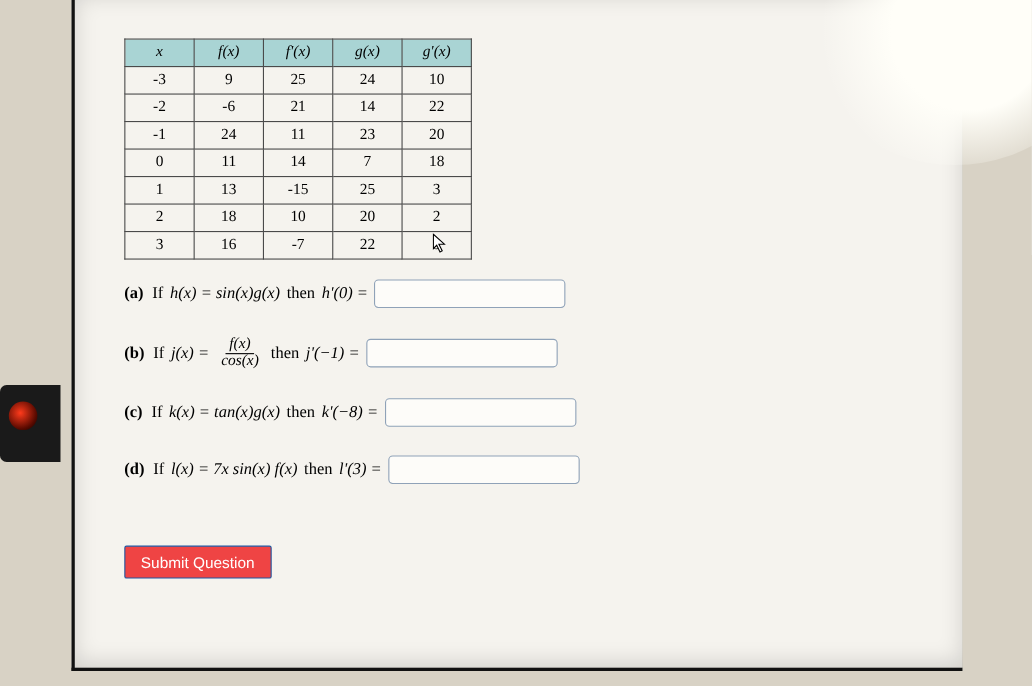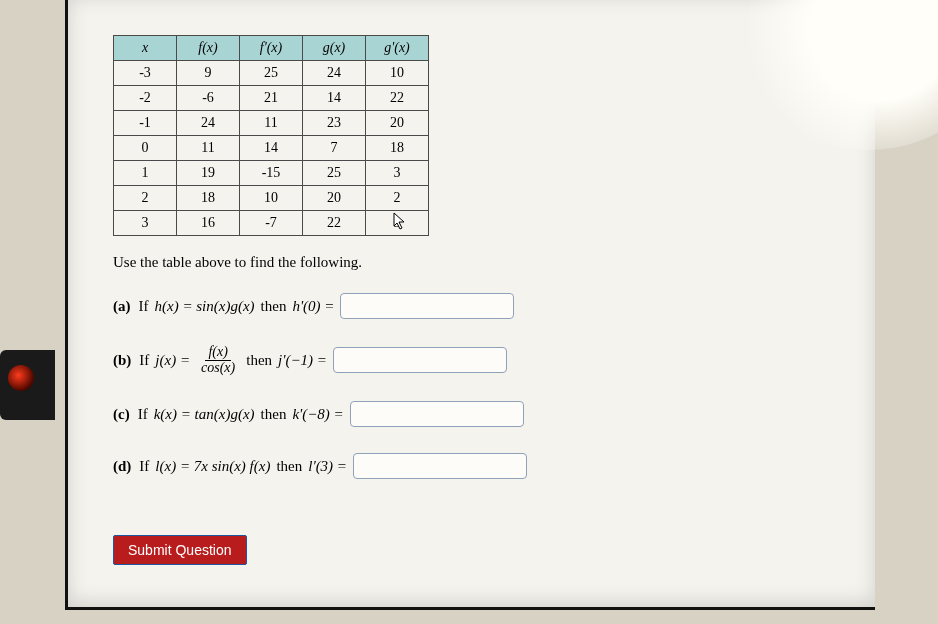--- a/index.html
+++ b/index.html
@@ -104,21 +104,21 @@
     width: 160px;
     height: 24px;
     border: 1px solid #8fa2b8;
     border-radius: 4px;
     background: #fdfcf9;
     font-size: 14px;
     padding: 0 6px;
   }
   .submit-btn {
     margin-top: 30px;
-    background: #b91c1c;
+    background: #ef4444;
     color: #fff;
     border: 1px solid #1e56a0;
     padding: 6px 14px;
     font-size: 14px;
     cursor: pointer;
     border-radius: 2px;
   }
   .cursor {
     position: absolute;
     left: 325px;
@@ -167,21 +167,21 @@
     </tr>
     <tr>
       <td>0</td>
       <td>11</td>
       <td>14</td>
       <td>7</td>
       <td>18</td>
     </tr>
     <tr>
       <td>1</td>
-      <td>19</td>
+      <td>13</td>
       <td>-15</td>
       <td>25</td>
       <td>3</td>
     </tr>
     <tr>
       <td>2</td>
       <td>18</td>
       <td>10</td>
       <td>20</td>
       <td>2</td>
@@ -189,21 +189,20 @@
     <tr>
       <td>3</td>
       <td>16</td>
       <td>-7</td>
       <td>22</td>
       <td>3</td>
     </tr>
   </tbody>
     </table>
 
-  <div class="instruction">Use the table above to find the following.</div>
 
   <div class="question">
     <span class="label">(a)</span>
     <span>If </span>
     <span class="math">h(x) = sin(x)g(x)</span>
     <span> then </span>
     <span class="math">h'(0) =</span>
     <input class="ans" style="">
   </div>
 

